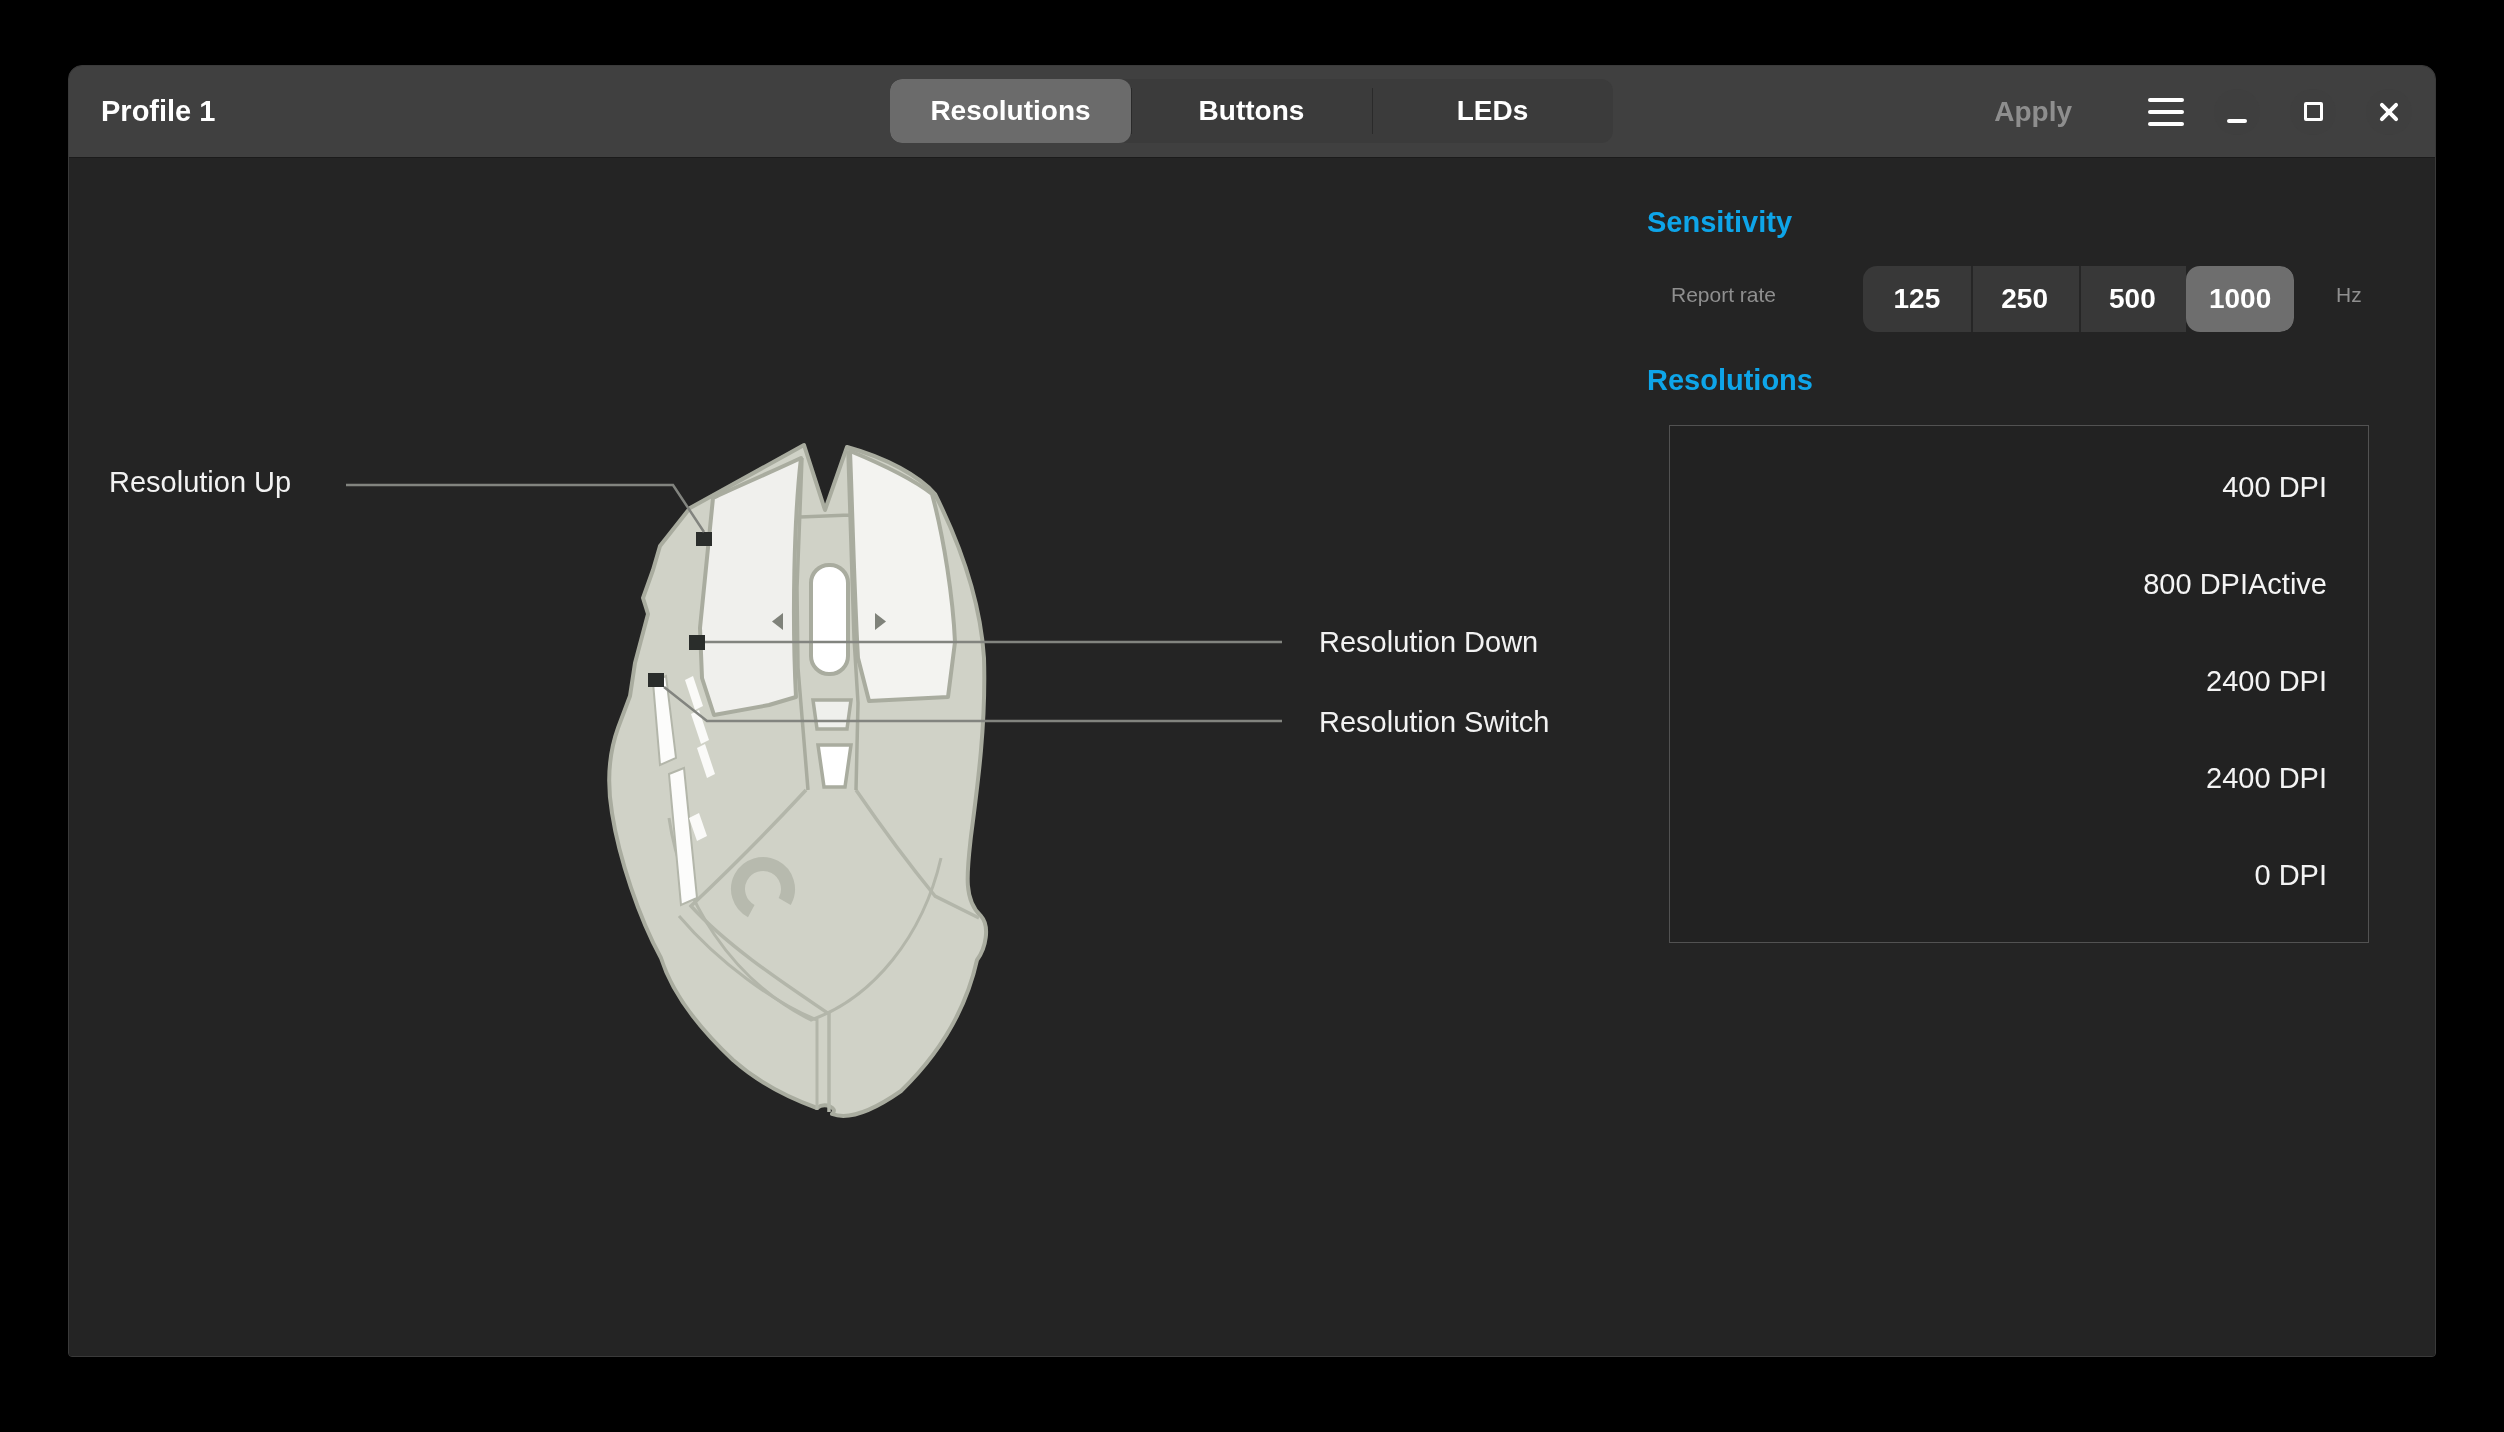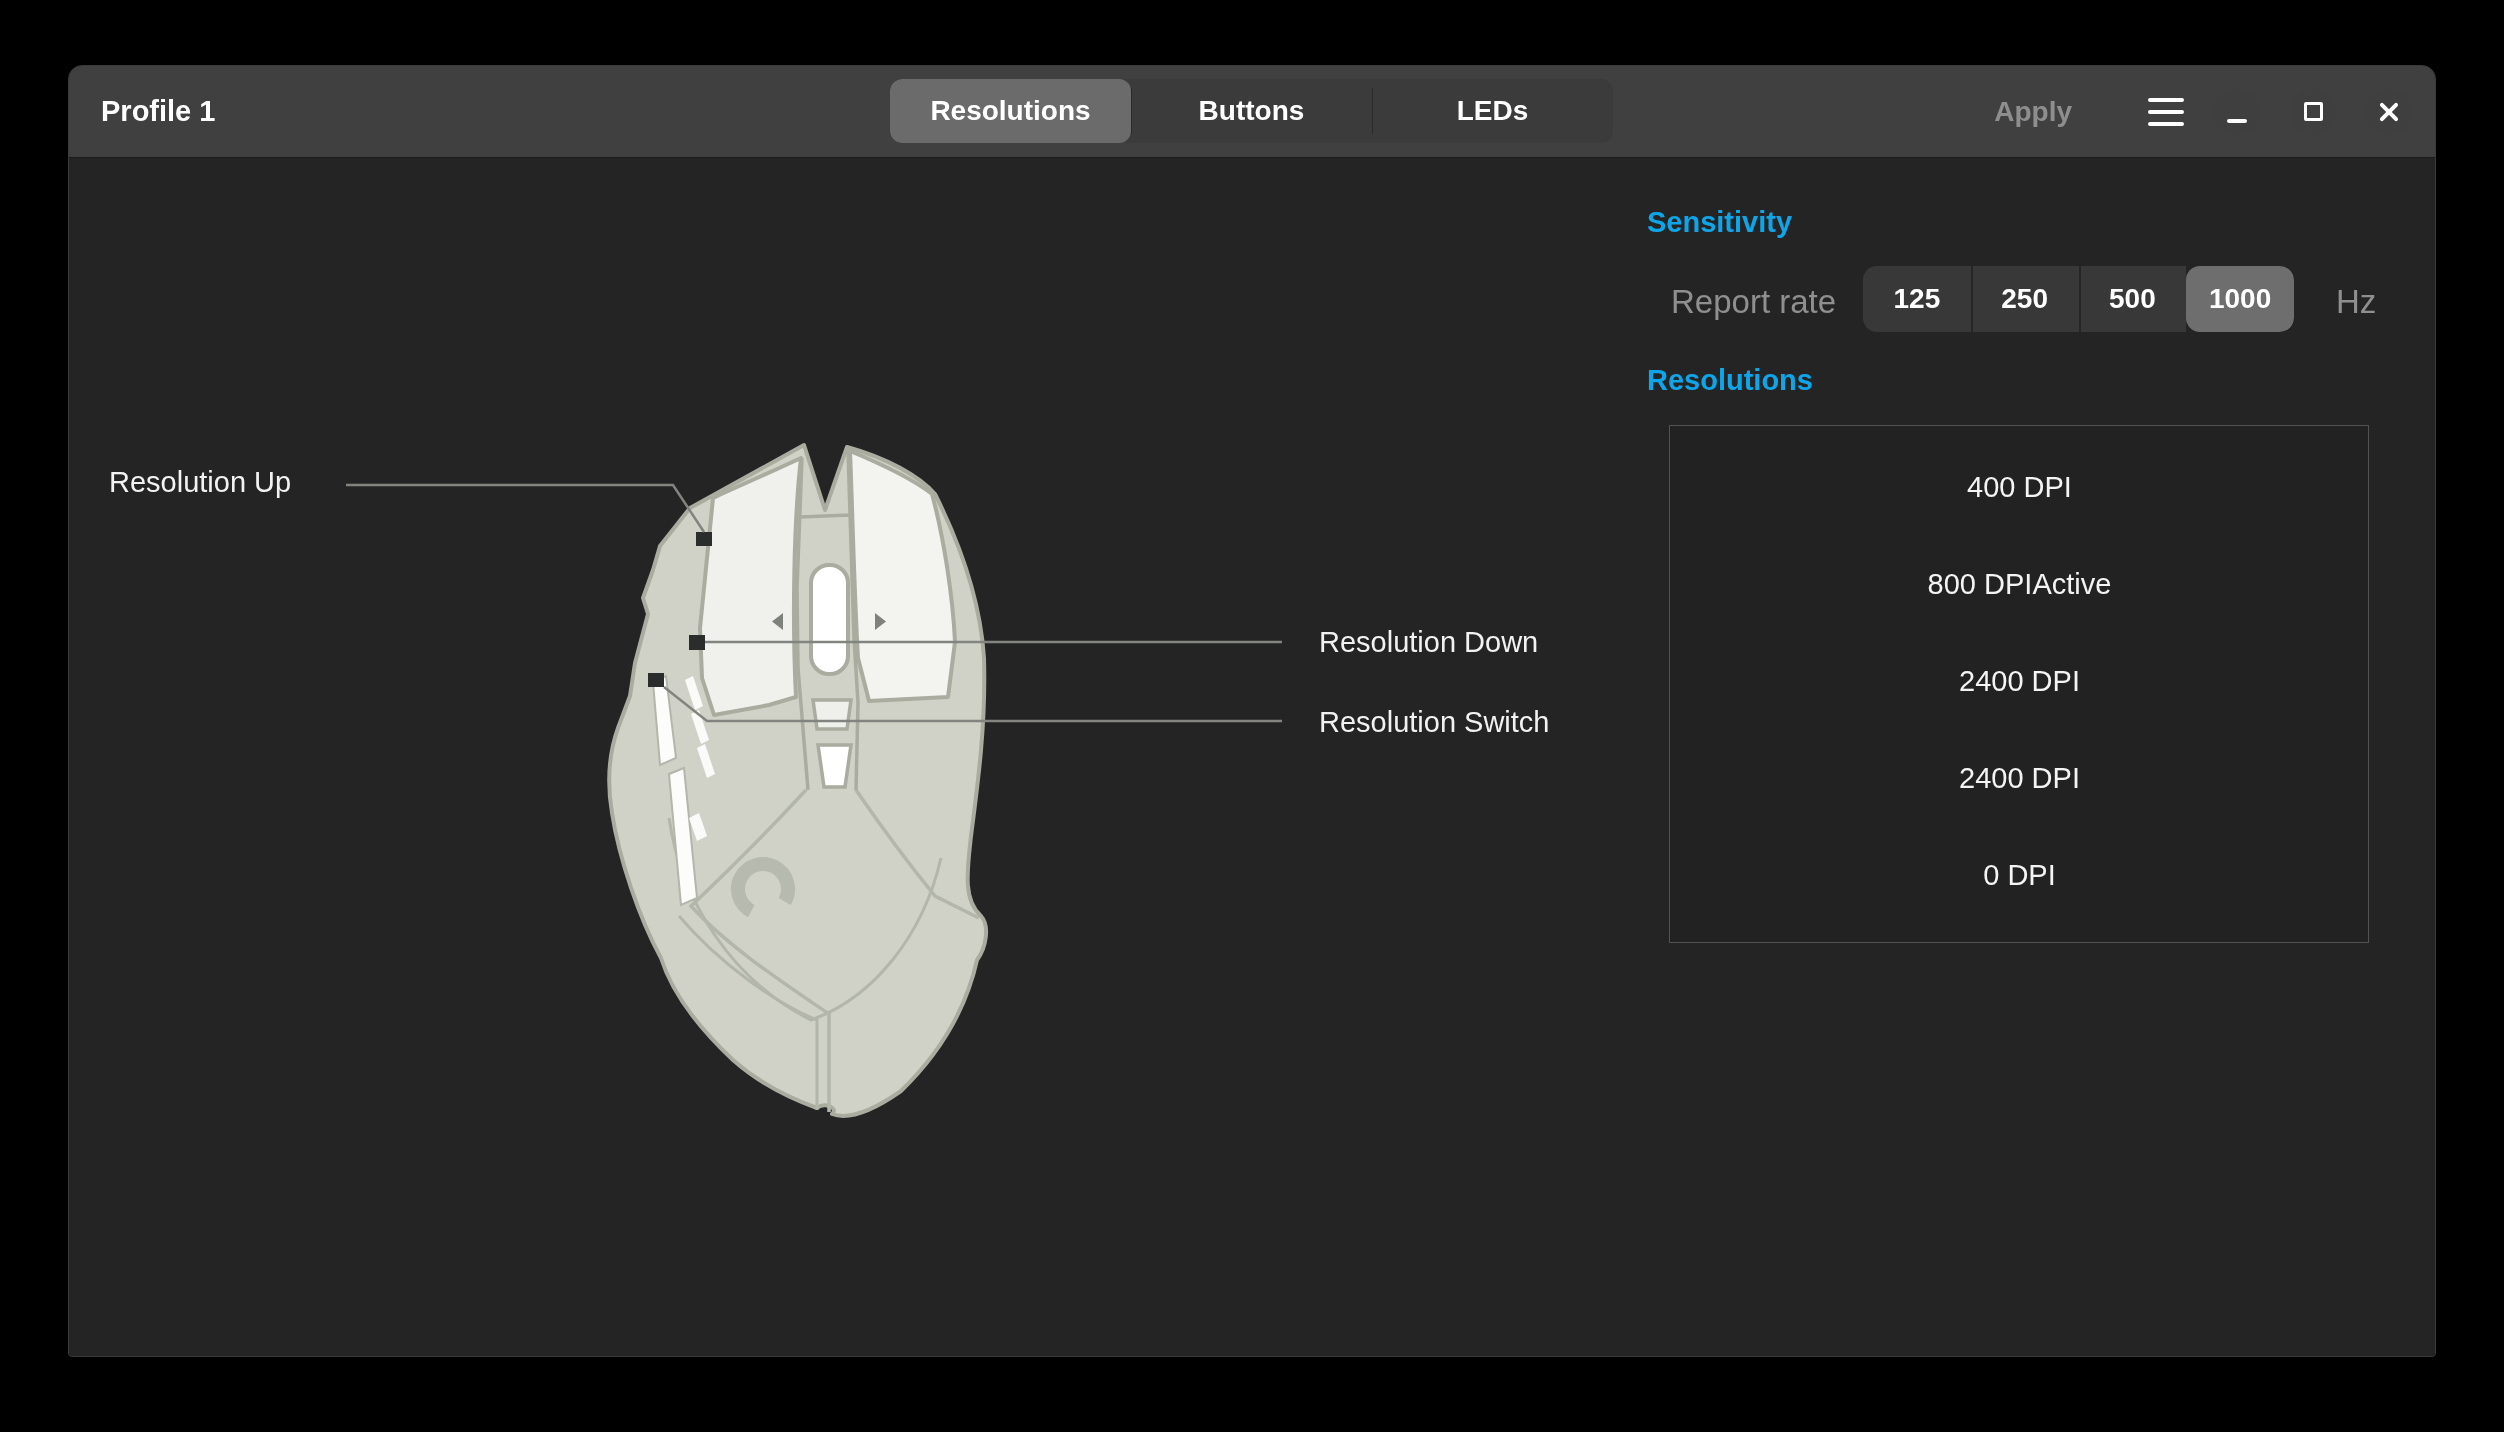--- a/index.html
+++ b/index.html
@@ -57,42 +57,42 @@
   .content{position:relative;width:100%;height:1200px;background:#242424;}
   .diagram-svg{position:absolute;left:0;top:0;}
   .callout-label{
     position:absolute;color:#f2f2f2;font-size:29px;font-weight:400;white-space:nowrap;
   }
   
   .panel-heading{
     position:absolute;color:#0ea5e9;font-size:29px;font-weight:700;white-space:nowrap;
   }
   .dim-label{
-    position:absolute;color:#8f8f8f;font-size:33px;font-weight:400;white-space:nowrap;
+    position:absolute;color:#8f8f8f;font-size:21px;font-weight:400;white-space:nowrap;
   }
   .rate-group{
     position:absolute;left:1794px;top:108px;width:431px;height:66px;
     display:flex;border-radius:14px;overflow:hidden;
   }
   .rate-btn{
     flex:1;background:#383838;color:#fff;font-size:28px;font-weight:700;
     display:flex;align-items:center;justify-content:center;position:relative;
   }
   .rate-btn + .rate-btn::before{
     content:"";position:absolute;left:0;top:0;bottom:0;width:2px;background:#262626;
   }
   .rate-btn.selected{background:#6e6e6e;border-radius:14px;}
   .rate-btn.selected::before{display:none;}
   .res-list{
     position:absolute;left:1600px;top:267px;width:700px;height:518px;
     background:#222222;border:1px solid #525252;box-sizing:border-box;
     display:flex;flex-direction:column;padding:13px 0;
   }
   .res-row{
-    height:97px;display:flex;align-items:center;justify-content:center;
+    height:97px;display:flex;align-items:center;justify-content:flex-end;
     padding:0 41px 0 42px;color:#f4f4f4;font-size:29px;font-weight:400;
   }
   .res-status{color:#f4f4f4;}
 </style>
 </head>
 <body>
 
 <div class="window">
 
   <div class="headerbar">

